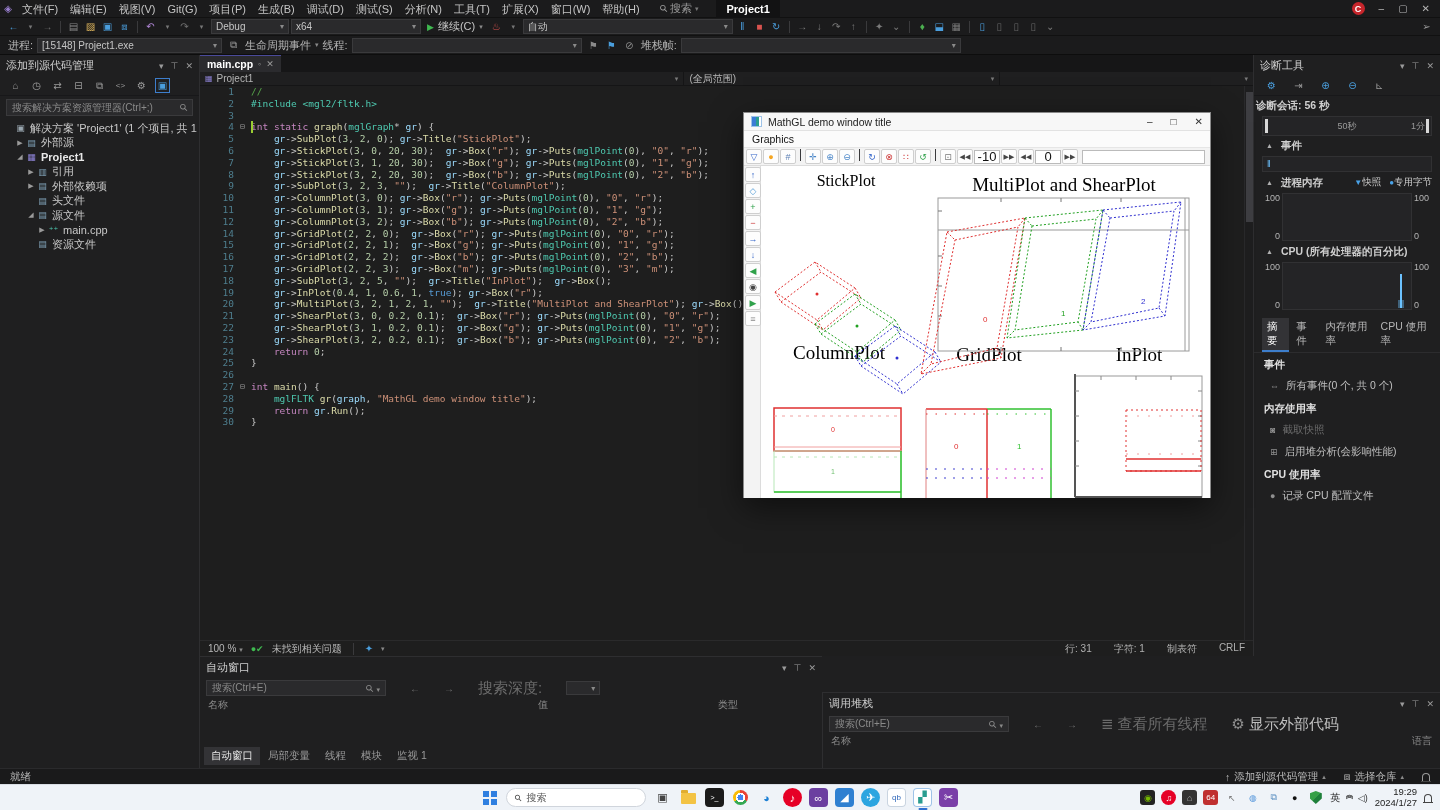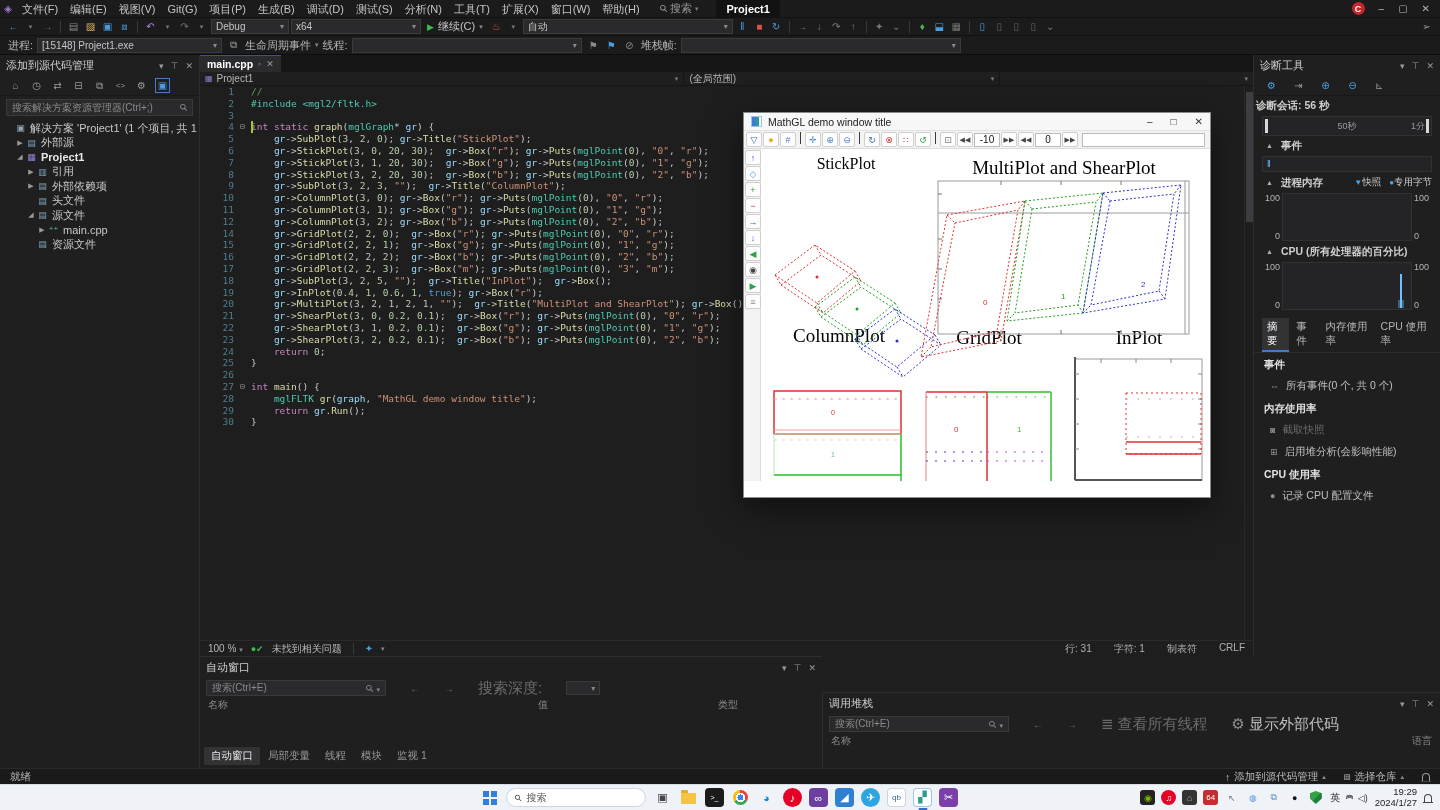--- a/index.html
+++ b/index.html
@@ -151,21 +151,21 @@
   
   #mgl{left:743px;top:112px;width:468px;height:386px;background:#ffffff;border:1px solid #8a8a8a;
     box-shadow:0 10px 30px rgba(0,0,0,.5);z-index:50;color:#111}
   #mgl-title{height:18px;background:#f7f7f7;display:flex;align-items:center;gap:6px;padding:0 7px;font-size:10.5px;color:#222;border-bottom:1px solid #e2e2e2}
   #mgl-appicon{width:11px;height:11px;border:1px solid #9ec3e8;background:linear-gradient(90deg,#3a7bd5 0 4px,#2a9d8f 4px 7px,#fff 7px)}
   #mgl-title .ctls{margin-left:auto;display:flex;gap:18px;color:#333;font-size:10px}
   #mgl-menu{height:17px;display:flex;align-items:center;padding:0 8px;font-size:10.5px;background:#fbfbfb;border-bottom:1px solid #e6e6e6;color:#111}
   #mgl-tools{height:18px;display:flex;align-items:center;gap:1px;padding:0 2px;background:#f3f3f3;border-bottom:1px solid #dcdcdc}
   .mbtn{min-width:16px;height:15px;background:#fdfdfd;border:1px solid #cfcfcf;display:inline-flex;align-items:center;justify-content:center;
     font-size:9px;border-radius:2px;color:#444;padding:0 1px}
-  .mval{width:26px;height:14px;background:#fff;border:1px solid #bbb;display:inline-flex;align-items:center;justify-content:center;font-size:10px;color:#111}
+  .mval{width:26px;height:14px;background:#fff;border:1px solid #bbb;display:inline-flex;align-items:center;justify-content:center;font-size:13px;color:#111}
   #mgl-input{flex:1;height:14px;margin:0 3px;background:#fff;border:1px solid #bbb}
   #mgl-body{position:relative;height:332px}
   #mgl-side{position:absolute;left:0;top:0;width:17px;bottom:0;background:#f3f3f3;border-right:1px solid #dcdcdc;
     display:flex;flex-direction:column;gap:1px;padding:1px}
   #mgl-canvas{position:absolute;left:17px;top:0;right:0;bottom:0;background:#fff}
   .ptitle{position:absolute;font-family:"Liberation Serif","DejaVu Serif",serif;color:#000;white-space:nowrap;transform:translateX(-50%)}
 </style>
 </head>
 <body>
 
@@ -683,20 +683,23 @@
   <div id="mgl" class="abs">
     <div id="mgl-title">
       <span id="mgl-appicon"></span>
       <span>MathGL demo window title</span>
       <span class="ctls">
         <span>–</span>
         <span>□</span>
         <span>✕</span>
         </span>
     </div>
+    <div id="mgl-menu">
+      <span>Graphics</span>
+    </div>
     <div id="mgl-tools">
       <span style="display:flex;gap:1px">
           <span class="mbtn" style="color: rgb(53, 102, 201);">▽</span>
           <span class="mbtn" style="color: rgb(245, 166, 35);">●</span>
           <span class="mbtn" style="color: rgb(91, 127, 180);">#</span>
           <span class="sep"></span>
           <span class="mbtn" style="color: rgb(74, 134, 200);">✛</span>
           <span class="mbtn" style="color: rgb(74, 134, 200);">⊕</span>
           <span class="mbtn" style="color: rgb(74, 134, 200);">⊖</span>
           <span class="sep"></span>

